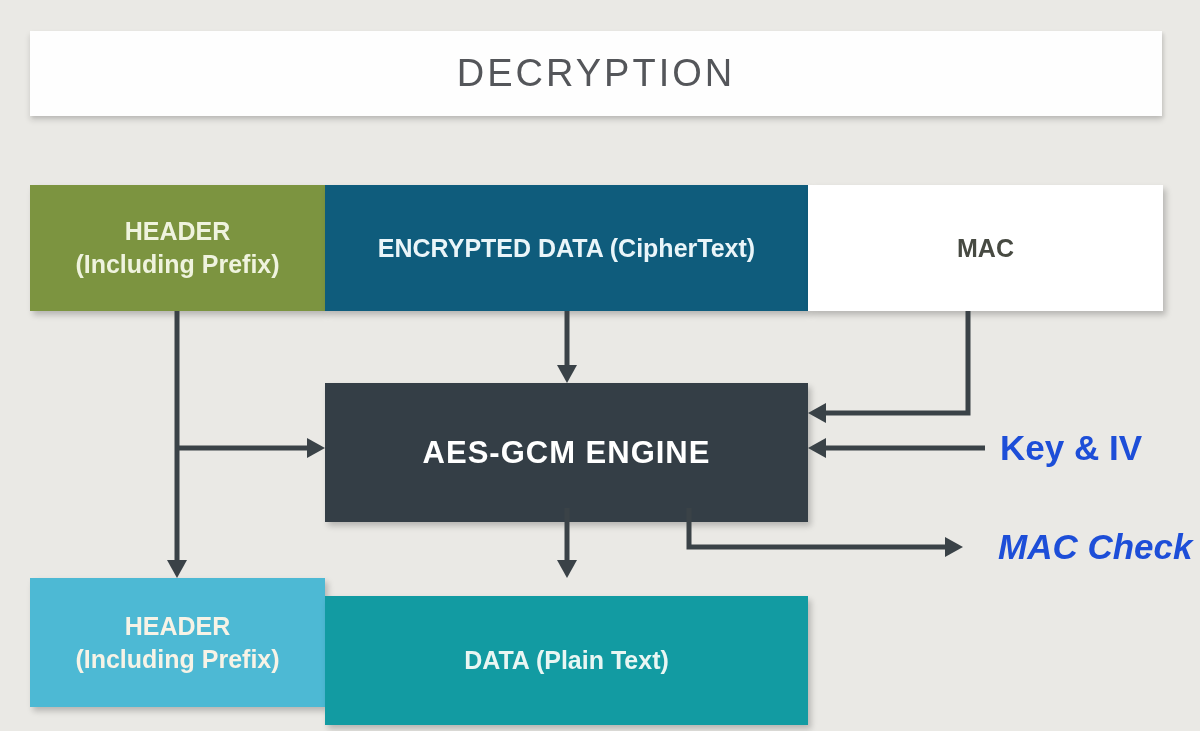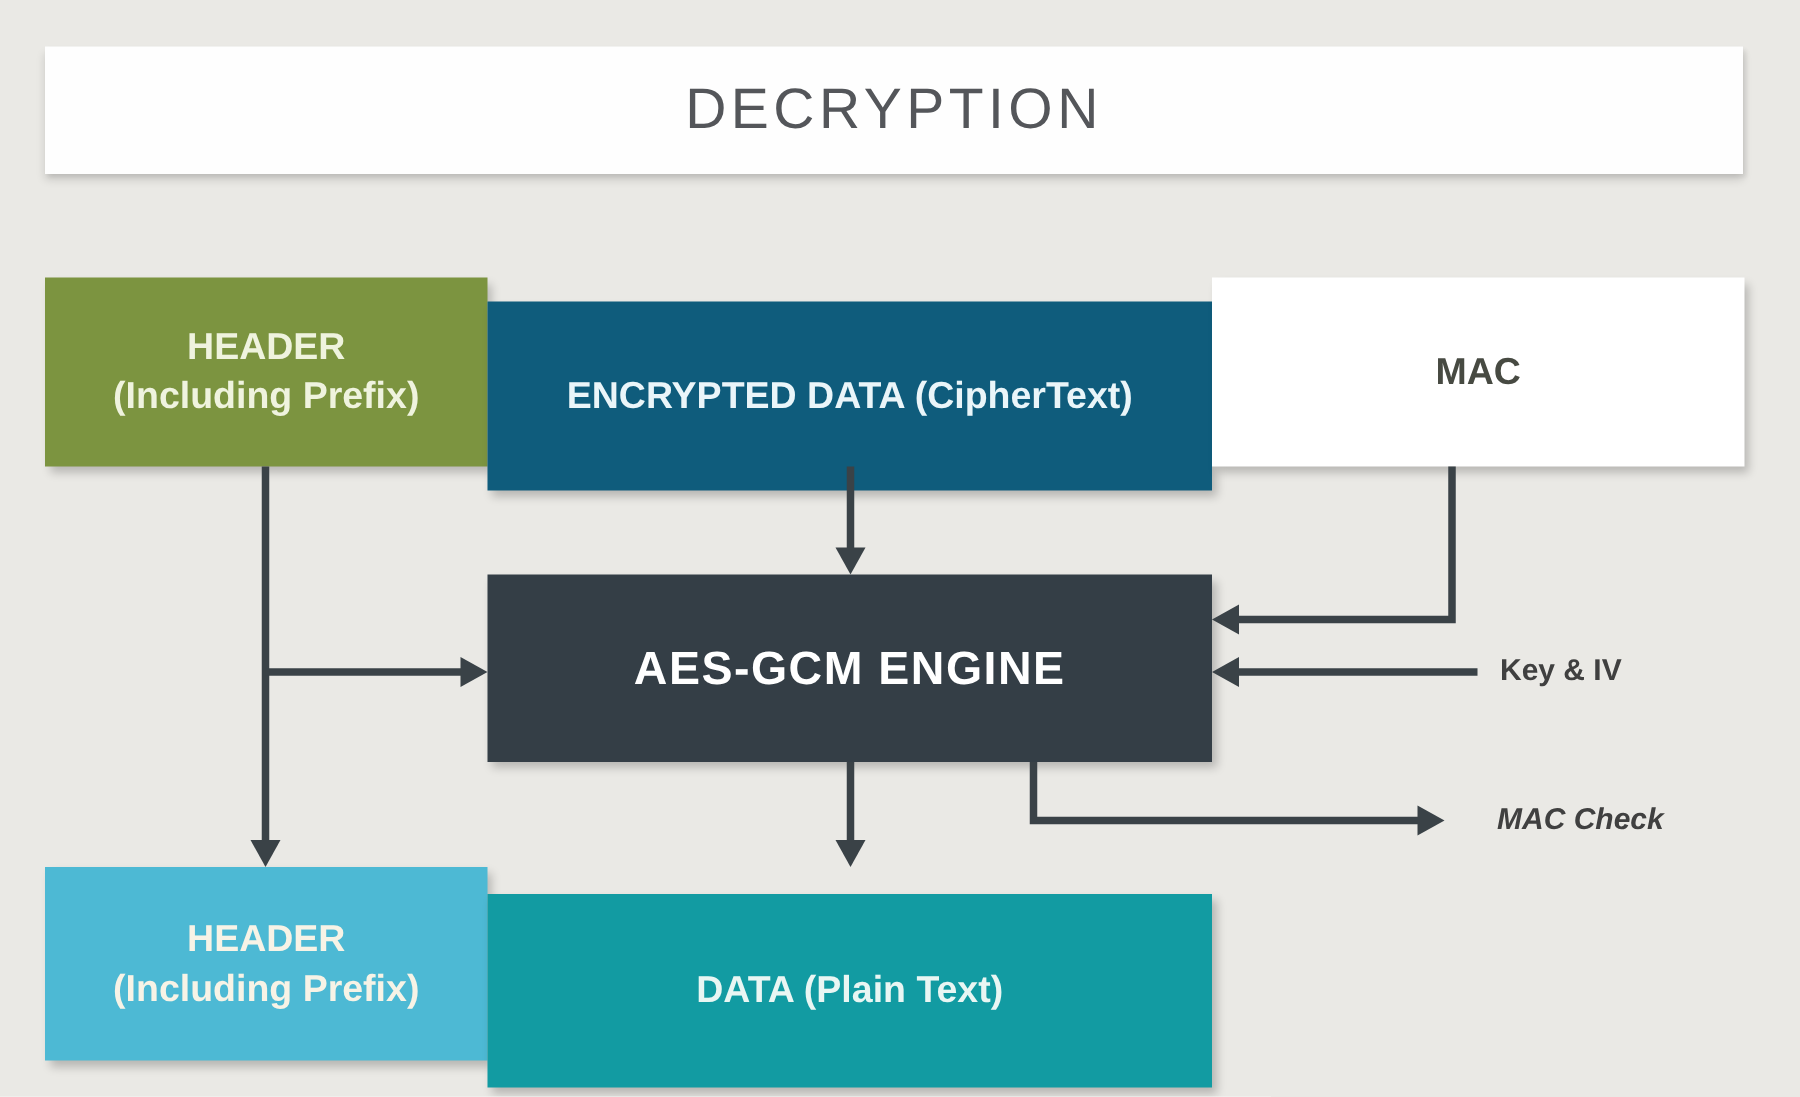--- a/index.html
+++ b/index.html
@@ -34,37 +34,37 @@
     align-items: center; justify-content: center;
     box-shadow: 3px 4px 6px rgba(0,0,0,0.22);
     text-align: center;
   }
   .block .lbl {
     font-size: 25px;
     font-weight: 700;
     line-height: 33px;
   }
   .blk-header-top    { left: 30px;  top: 185px; width: 295px; height: 126px; background: #7c9440; color: #eff3de; }
-  .blk-encrypted     { left: 325px; top: 185px; width: 483px; height: 126px; background: #0f5c7c; color: #eaf5f9; margin-top: 16px; }
+  .blk-encrypted     { left: 325px; top: 185px; width: 483px; height: 126px; background: #0f5c7c; color: #eaf5f9; }
   .blk-mac           { left: 808px; top: 185px; width: 355px; height: 126px; background: #ffffff; color: #474a42; }
-  .blk-engine        { left: 325px; top: 383px; width: 483px; height: 125px; background: #343e46; color: #ffffff; }
+  .blk-engine        { left: 325px; top: 383px; width: 483px; height: 139px; background: #343e46; color: #ffffff; }
   .blk-engine .lbl   { font-size: 31px; letter-spacing: 1px; }
   .blk-header-bottom { left: 30px;  top: 578px; width: 295px; height: 129px; background: #4db9d4; color: #f7f3e6; }
   .blk-data-plain    { left: 325px; top: 596px; width: 483px; height: 129px; background: #129ba2; color: #e9f6f3; }
   .connectors {
     position: absolute;
     left: 0; top: 0;
     width: 1200px; height: 731px;
     pointer-events: none;
   }
   .annotation {
     position: absolute;
-    font-size: 20px;
+    font-size: 35px;
     font-weight: 700;
-    color: #404040;
+    color: #1d4ed8;
     white-space: nowrap;
   }
   .ann-key-iv    { left: 1000px; top: 448px; transform: translateY(-50%); }
   .ann-mac-check { left: 998px;  top: 547px; transform: translateY(-50%); font-style: italic; }
 </style>
 </head>
 <body>
 
 <div class="canvas">
 

